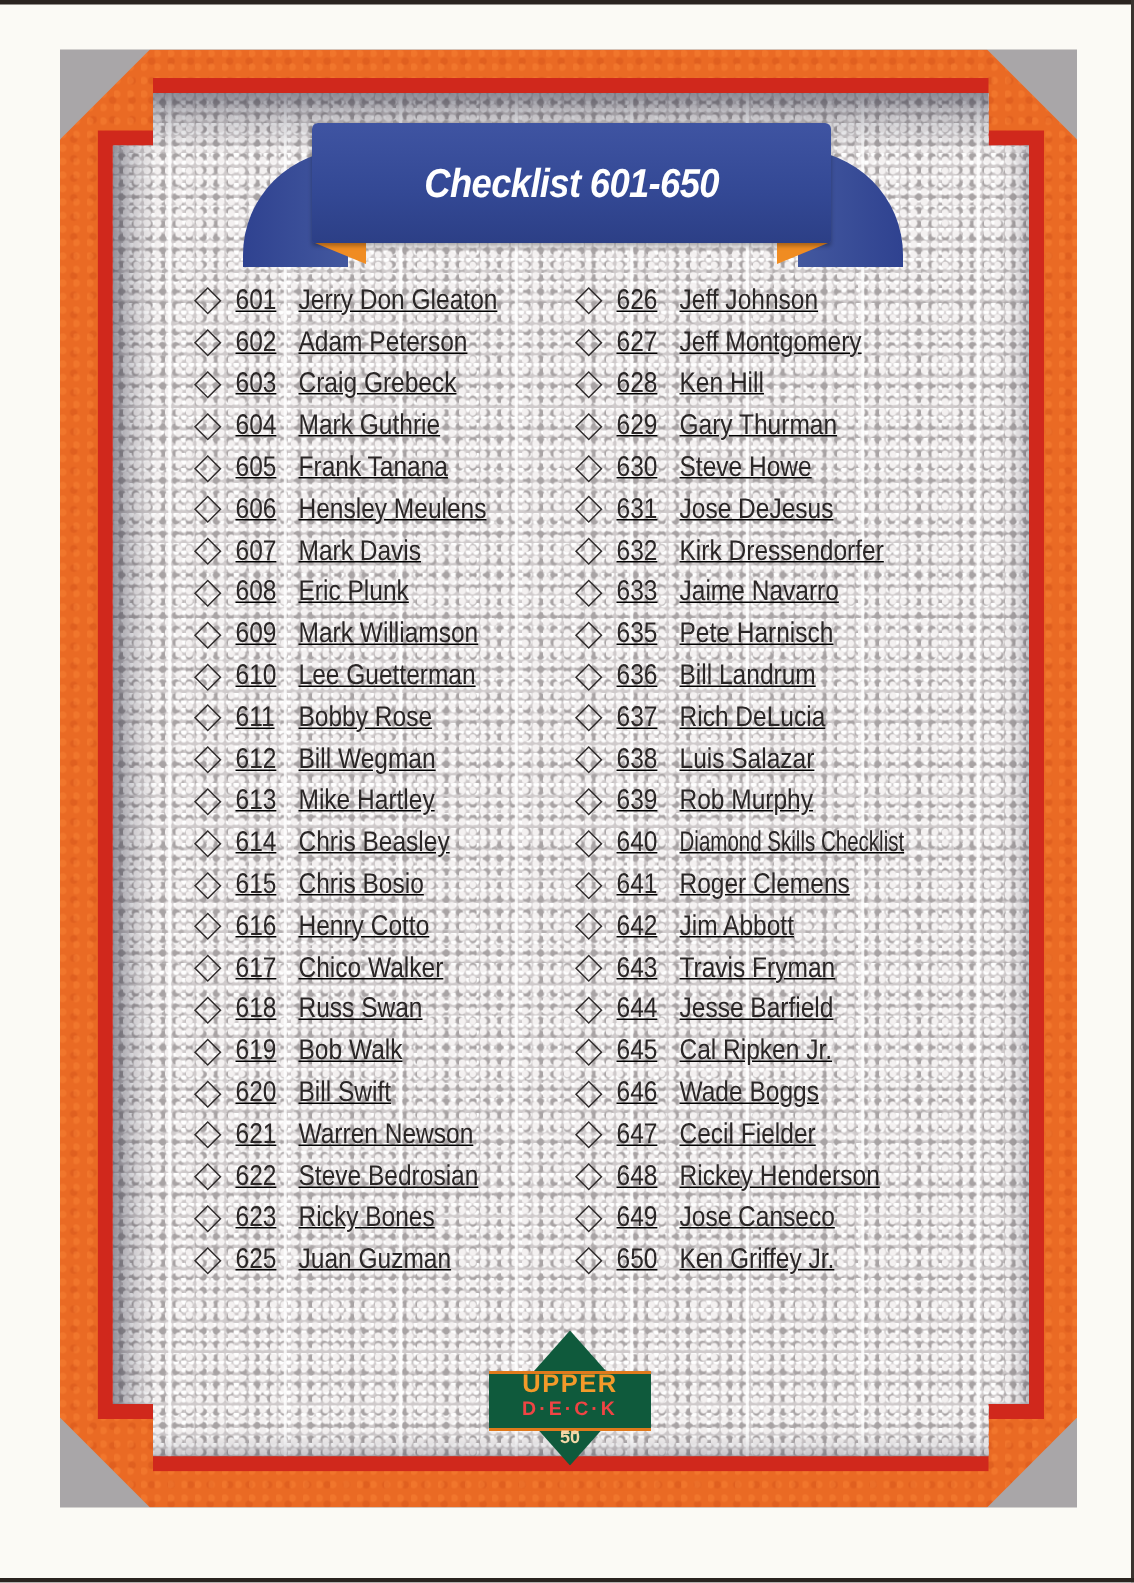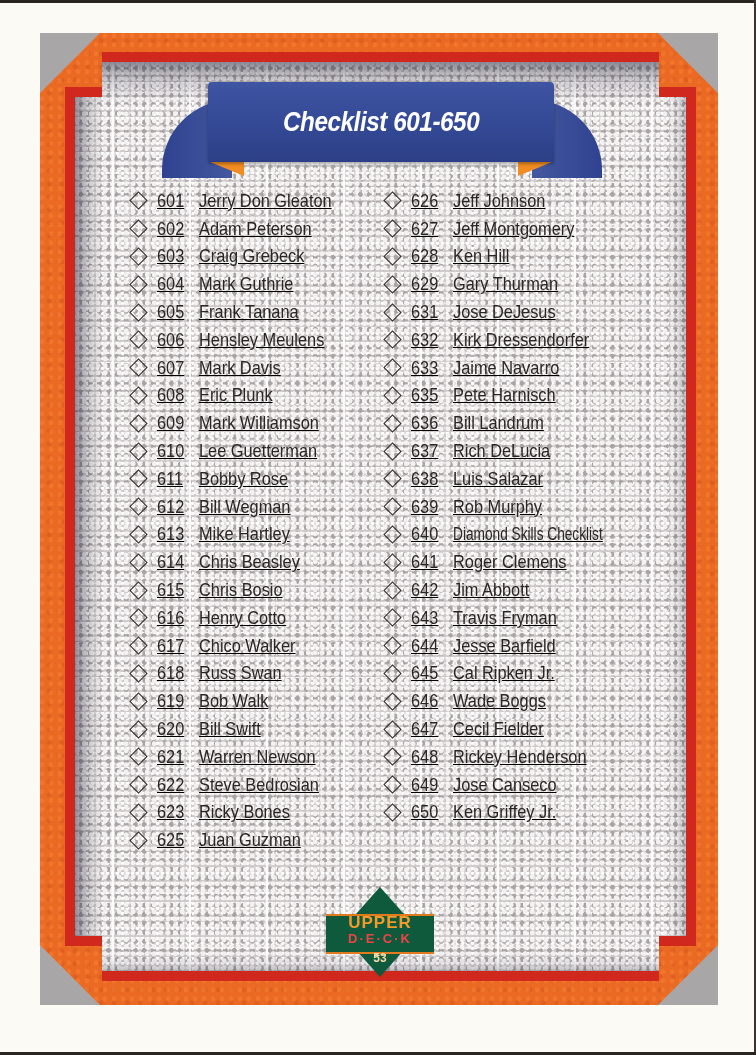--- a/index.html
+++ b/index.html
@@ -288,20 +288,25 @@
       <span class="num">628</span>
       <span class="name">Ken Hill</span>
     </div>
     <div class="item">
       <span class="checkbox"></span>
       <span class="num">629</span>
       <span class="name">Gary Thurman</span>
     </div>
     <div class="item">
       <span class="checkbox"></span>
+      <span class="num">630</span>
+      <span class="name">Steve Howe</span>
+    </div>
+    <div class="item">
+      <span class="checkbox"></span>
       <span class="num">631</span>
       <span class="name">Jose DeJesus</span>
     </div>
     <div class="item">
       <span class="checkbox"></span>
       <span class="num">632</span>
       <span class="name">Kirk Dressendorfer</span>
     </div>
     <div class="item">
       <span class="checkbox"></span>
@@ -389,14 +394,14 @@
       <span class="name">Ken Griffey Jr.</span>
     </div>
   </div>
 
 <div class="logo">
   <div class="logo-diamond"></div>
   <div class="logo-year top">19</div>
   <div class="logo-bar"></div>
   <div class="logo-upper">UPPER</div>
   <div class="logo-deck">D·E·C·K</div>
-  <div class="logo-year bottom">53</div>
+  <div class="logo-year bottom">50</div>
 </div>
 
 </body></html>

